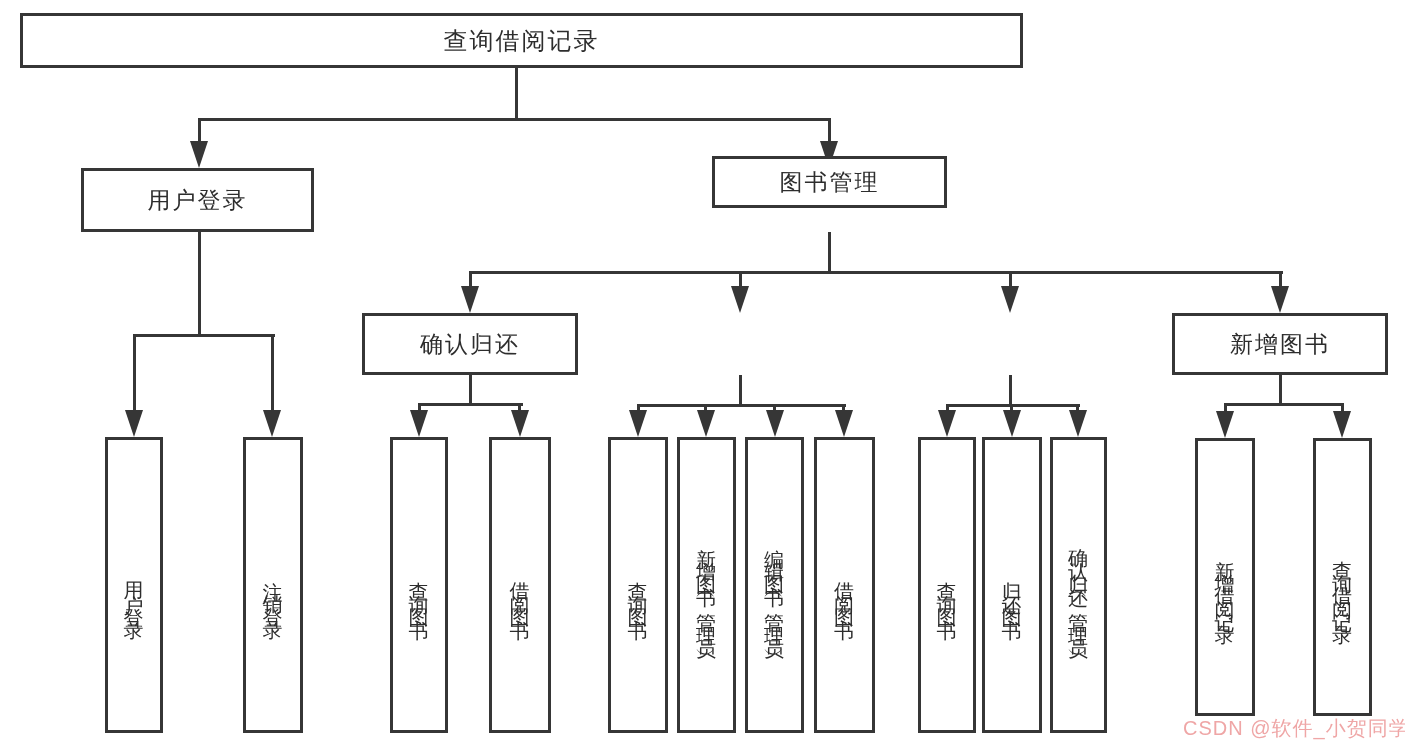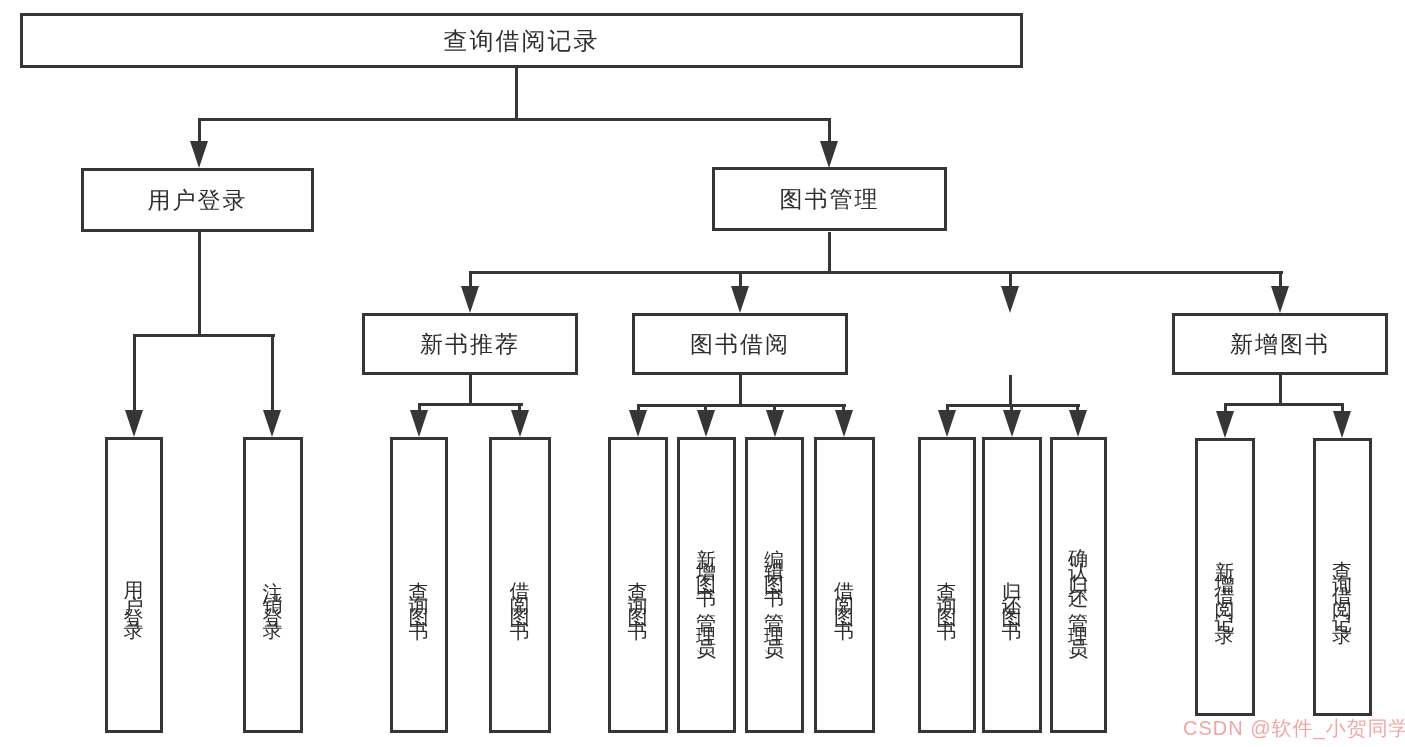--- a/index.html
+++ b/index.html
@@ -112,29 +112,26 @@
   <div class="arrow" style="left:1216px;top:411px"></div>
   <div class="arrow" style="left:1333px;top:411px"></div>
 
   <div class="box h title" style="left:20px;top:13px;width:1003px;height:55px">
     <span>查询借阅记录</span>
   </div>
 
   <div class="box h" style="left:81px;top:168px;width:233px;height:64px">
     <span>用户登录</span>
   </div>
-  <div class="box h" style="left:712px;top:167px;width:235px;height:64px">
+  <div class="box h" style="left:712px;top:156px;width:235px;height:52px">
     <span>图书管理</span>
   </div>
 
   <div class="box h" style="left:362px;top:313px;width:216px;height:62px">
-    <span>新书推荐</span>
-  </div>
-  <div class="box h" style="left:632px;top:313px;width:216px;height:62px">
-    <span>图书借阅</span>
+    <span>确认归还</span>
   </div>
   <div class="box h" style="left:1172px;top:313px;width:216px;height:62px">
     <span>新增图书</span>
   </div>
 
   <div class="box v" style="left:105px;top:437px;width:58px;height:296px">
     <span>用户登录</span>
   </div>
   <div class="box v" style="left:243px;top:437px;width:60px;height:296px">
     <span>注销登录</span>

